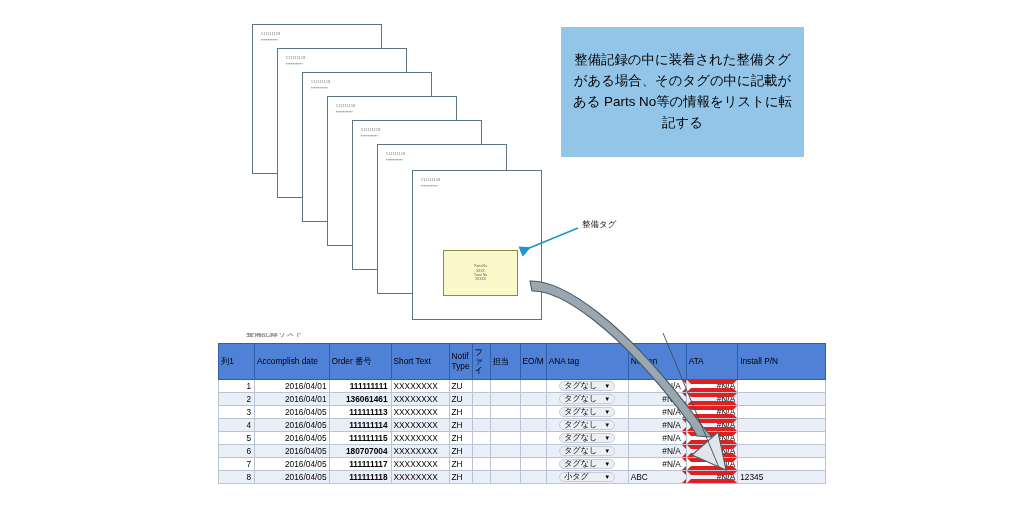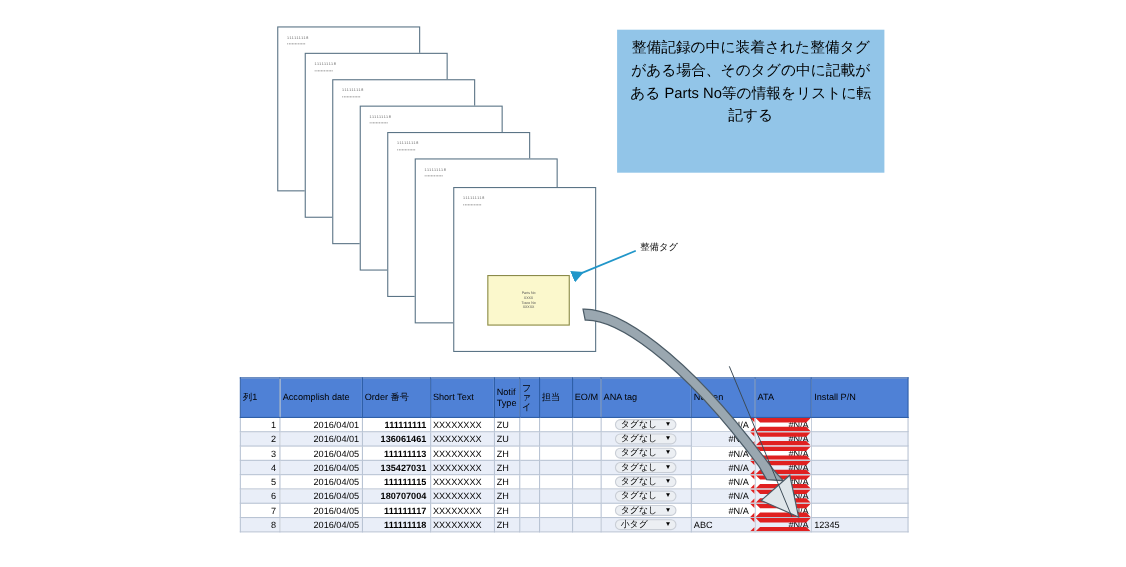--- a/index.html
+++ b/index.html
@@ -50,21 +50,21 @@
   .tag-label{
     position:absolute;
     font-size:8.5px;
     color:#111;
     white-space:nowrap;
   }
 
   
   .callout{
     position:absolute;
-    display:flex;align-items:flex-start;justify-content:center;
+    display:flex;align-items:center;justify-content:center;
     box-sizing:border-box;
     padding:6px 10px;
   }
   .callout-text{
     font-size:13.4px;
     line-height:1.55;
     color:#000;
     text-align:center;
     white-space:pre-line;
     font-family:"Liberation Sans","DejaVu Sans",sans-serif;
@@ -218,20 +218,23 @@
 Trace No
 XXXXX</div>
   </div>
 
   <div class="tag-label" style="left:582px;top:219px;">整備タグ</div>
 
   <div class="callout" style="left:561px;top:27px;width:243px;height:130px;background:#92c5e8;">
     <div class="callout-text">整備記録の中に装着された整備タグがある場合、そのタグの中に記載がある Parts No等の情報をリストに転記する</div>
   </div>
 
+  <div class="ghostrow">
+    <span>整備記録リスト</span>
+  </div>
 
   <table class="sheet">
     <colgroup>
       <col style="width:36px">
         <col style="width:62px">
         <col style="width:62px">
         <col style="width:58px">
       <col style="width:18px">
         <col style="width:18px">
         <col style="width:30px">
@@ -317,21 +320,21 @@
               </div>
             </div>
           </td>
           <td class="rt errcell">#N/A</td>
           <td class="ctr errcell errleft">#N/A</td>
           <td></td>
         </tr>
         <tr class="even">
           <td class="num">4</td>
           <td class="ctr">2016/04/05</td>
-          <td class="bold">135427031</td>
+          <td class="bold">111111114</td>
           <td>XXXXXXXX</td>
           <td>ZH</td>
           <td></td>
           <td></td>
           <td></td>
           <td>
             <div class="ddwrap">
               <div class="dd">
                 <span class="cv">タグなし</span>
                 <span class="ar">▼</span>

